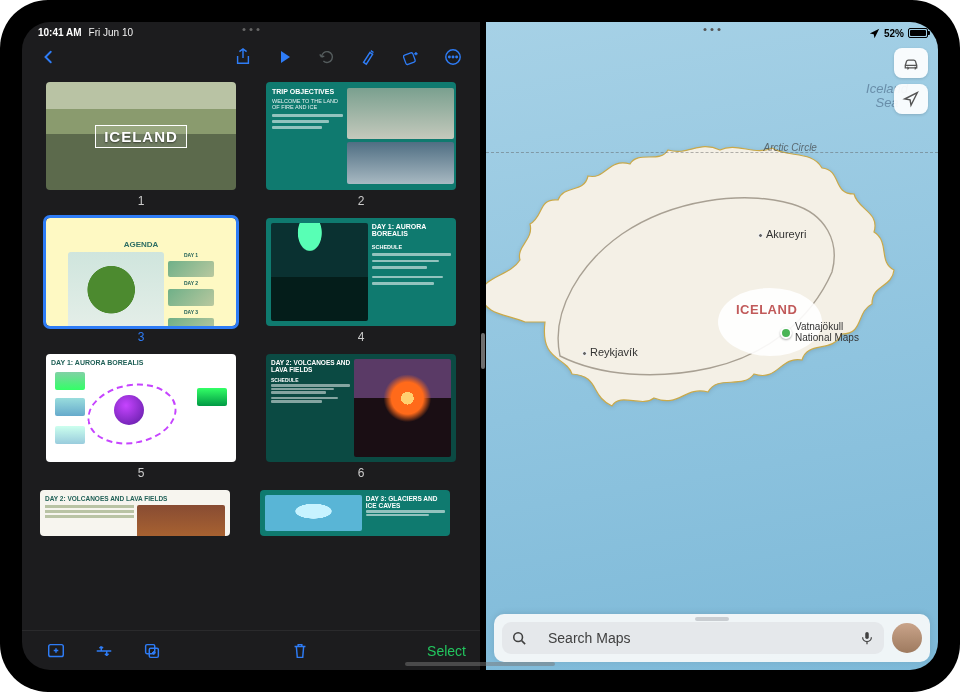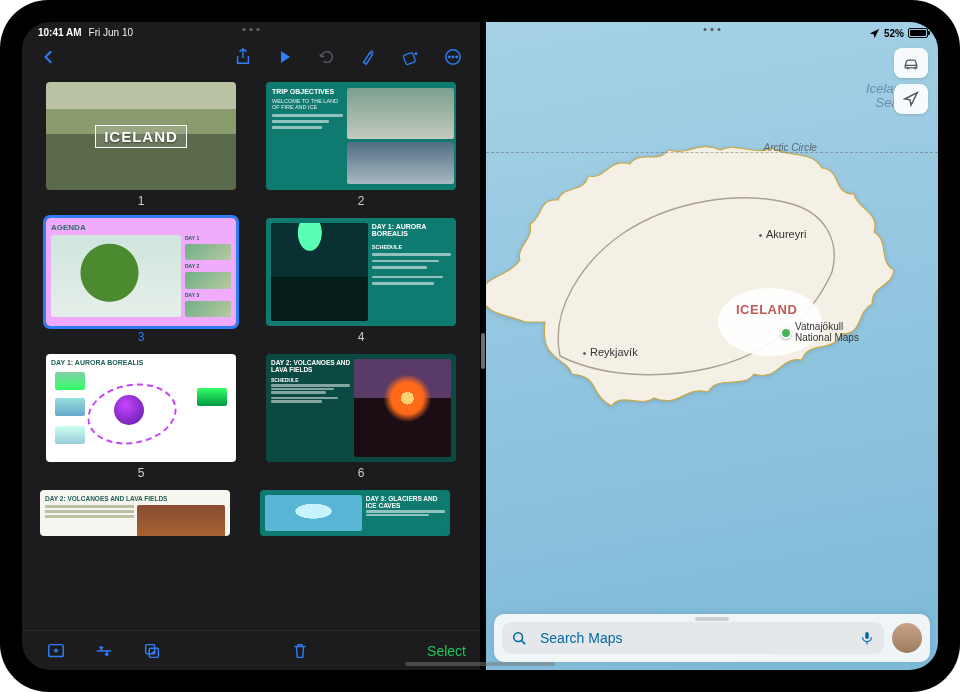--- a/index.html
+++ b/index.html
@@ -62,21 +62,21 @@
   .thumb-2 {
     background:#0f7a6f; padding:6px;
     display:grid; grid-template-columns: 40% 60%; gap:4px;
   }
   .thumb-2 .col-l .hdr{font-size:7px;font-weight:700;margin-bottom:3px;}
   .thumb-2 .col-l .sub{font-size:5.5px;opacity:.9;margin-bottom:4px;display:block;}
   .thumb-2 .col-l .line{height:3px;background:rgba(255,255,255,.55);margin:3px 0;border-radius:1px;}
   .thumb-2 .col-r{display:grid;grid-template-rows:1.2fr 1fr;gap:3px;}
   .thumb-2 .img{background:linear-gradient(#7aa08f,#c4c9bc);border-radius:2px;}
   .thumb-3 {
-    background:#f0abfc; color:#2e6e64; padding:5px;
+    background:#fef9c3; color:#2e6e64; padding:22px;text-align:center;
   }
   .thumb-3 .hdr{font-size:8px;font-weight:800;color:#2e6e64;}
   .thumb-3 .body{display:flex;gap:4px;margin-top:3px;height:82px;}
   .thumb-3 .map{flex:1;border-radius:3px;background:
     radial-gradient(circle at 45% 46%,#4c8a2f 0 34%,transparent 35%),
     linear-gradient(#cfe5dd,#e6efe9);}
   .thumb-3 .side{width:46px; display:flex;flex-direction:column;gap:3px;}
   .thumb-3 .chip{height:18px;border-radius:2px;background:linear-gradient(135deg,#6fb088,#b9c89f);}
   .thumb-3 .tag{font-size:5px;font-weight:700;color:#206057;}
   .thumb-4 {
@@ -182,21 +182,21 @@
   .map-controls{position:absolute;right:10px;top:26px;display:flex;flex-direction:column;gap:6px;z-index:5;}
   .map-controls .ctl{width:34px;height:30px;background:rgba(255,255,255,.92);border-radius:8px;display:flex;align-items:center;justify-content:center;box-shadow:0 1px 3px rgba(0,0,0,.15);color:#555;cursor:pointer;}
   .map-controls .ctl svg{width:18px;height:18px;}
 
   .search-card{
     position:absolute;left:8px;right:8px;bottom:8px;background:rgba(246,248,249,.95);
     backdrop-filter:blur(8px);border-radius:10px;padding:8px 8px;display:flex;align-items:center;gap:8px;
     box-shadow:0 -1px 6px rgba(0,0,0,.1);z-index:8;
   }
   .card-grab{position:absolute;left:50%;top:3px;transform:translateX(-50%);width:34px;height:4px;border-radius:2px;background:#c9cdd1;}
-  .search-field{flex:1;height:32px;background:#e5e8eb;border-radius:9px;display:flex;align-items:center;padding:0 10px;gap:14px;color:#0369a1;}
+  .search-field{flex:1;height:32px;background:#e5e8eb;border-radius:9px;display:flex;align-items:center;padding:0 10px;gap:22px;color:#404040;}
   .search-field svg{width:14px;height:14px;flex-shrink:0;}
   .search-field .ph{font-size:14px;}
   .search-field .mic{margin-left:auto;}
   .avatar{width:30px;height:30px;border-radius:50%;background:linear-gradient(#c9a48a,#9e7a5f);flex-shrink:0;cursor:pointer;}
 
   .home-indicator{position:absolute;left:50%;bottom:4px;transform:translateX(-50%);width:150px;height:4px;border-radius:2px;background:rgba(120,120,120,.5);z-index:50;}
 </style>
 </head>
 <body>
 

